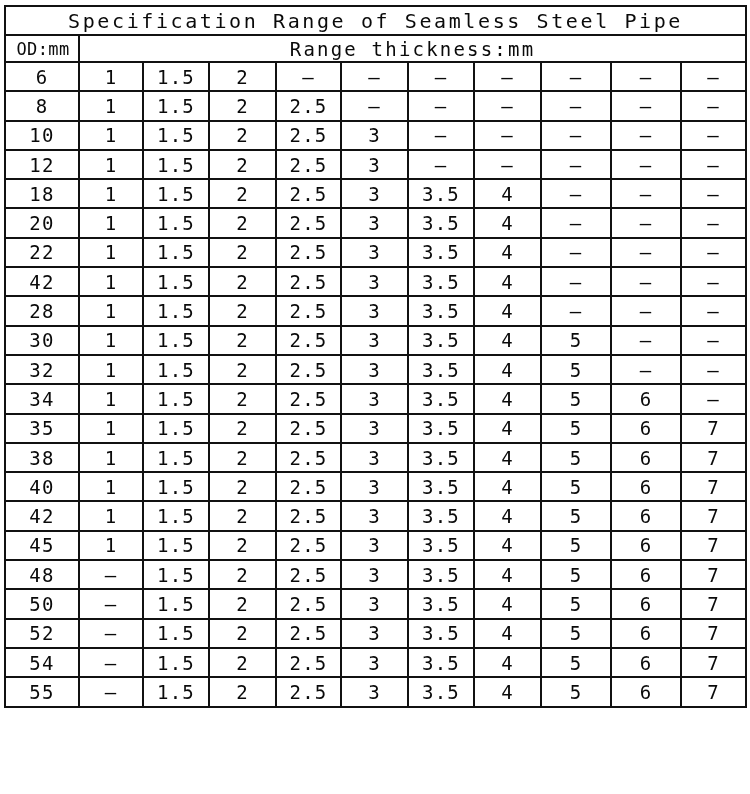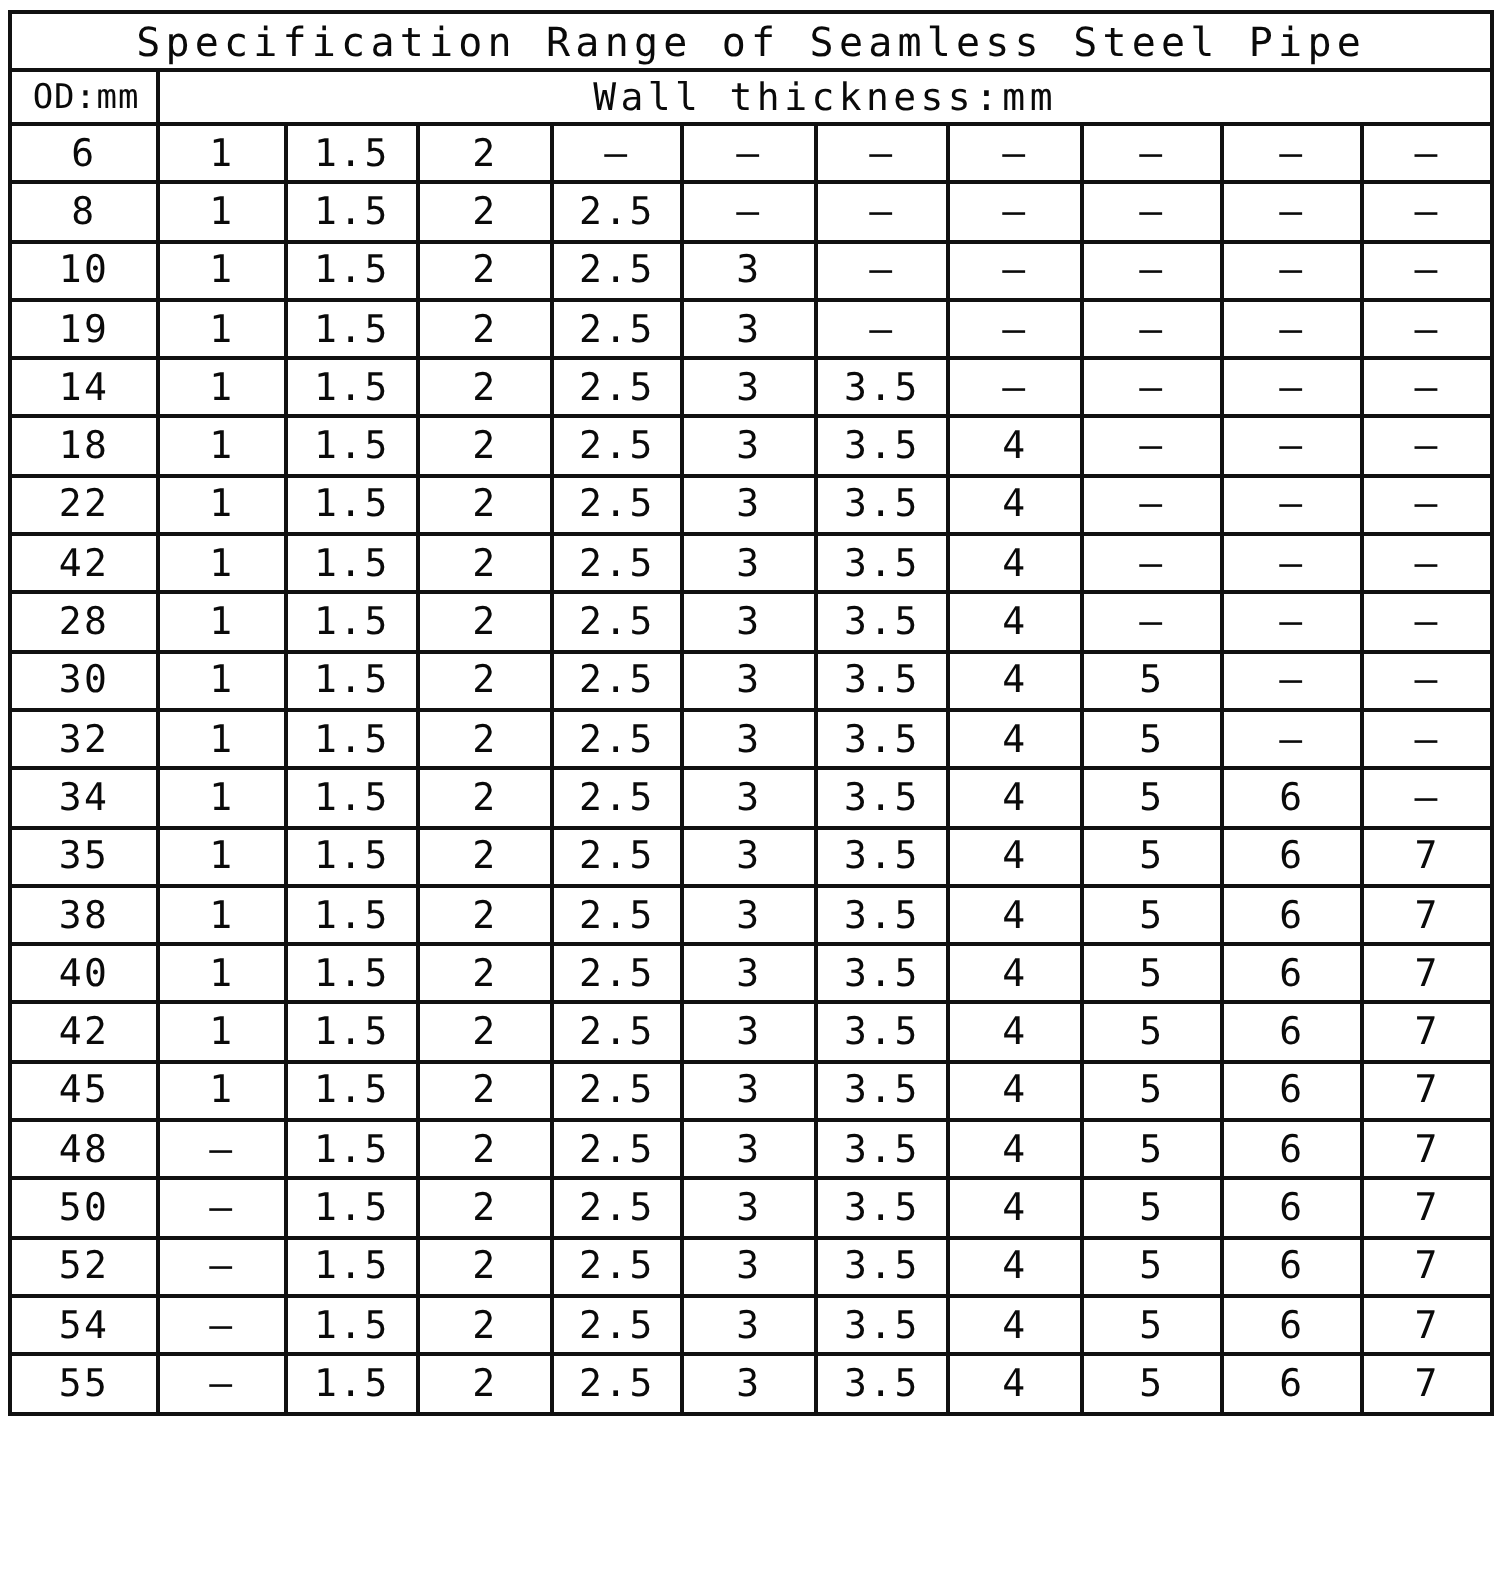--- a/index.html
+++ b/index.html
@@ -95,21 +95,21 @@
         <col class="c8">
         <col class="c9">
         <col class="c10">
     </colgroup>
     <tbody>
       <tr>
         <td class="title-cell" colspan="11">Specification Range of Seamless Steel Pipe</td>
       </tr>
       <tr>
         <td class="od-head">OD:mm</td>
-        <td class="subhead-cell" colspan="10">Wall thickness:mm</td>
+        <td class="subhead-cell" colspan="10">Range thickness:mm</td>
       </tr>
     <tr>
           <td class="od-cell">6</td>
           <td class="val-cell">1</td>
           <td class="val-cell">1.5</td>
           <td class="val-cell">2</td>
           <td class="val-cell">–</td>
           <td class="val-cell">–</td>
           <td class="val-cell">–</td>
           <td class="val-cell">–</td>
@@ -137,47 +137,47 @@
           <td class="val-cell">2</td>
           <td class="val-cell">2.5</td>
           <td class="val-cell">3</td>
           <td class="val-cell">–</td>
           <td class="val-cell">–</td>
           <td class="val-cell">–</td>
           <td class="val-cell">–</td>
           <td class="val-cell">–</td>
         </tr>
         <tr>
-          <td class="od-cell">19</td>
-          <td class="val-cell">1</td>
-          <td class="val-cell">1.5</td>
-          <td class="val-cell">2</td>
-          <td class="val-cell">2.5</td>
-          <td class="val-cell">3</td>
-          <td class="val-cell">–</td>
-          <td class="val-cell">–</td>
-          <td class="val-cell">–</td>
-          <td class="val-cell">–</td>
-          <td class="val-cell">–</td>
-        </tr>
-        <tr>
-          <td class="od-cell">14</td>
-          <td class="val-cell">1</td>
-          <td class="val-cell">1.5</td>
-          <td class="val-cell">2</td>
-          <td class="val-cell">2.5</td>
-          <td class="val-cell">3</td>
-          <td class="val-cell">3.5</td>
+          <td class="od-cell">12</td>
+          <td class="val-cell">1</td>
+          <td class="val-cell">1.5</td>
+          <td class="val-cell">2</td>
+          <td class="val-cell">2.5</td>
+          <td class="val-cell">3</td>
+          <td class="val-cell">–</td>
           <td class="val-cell">–</td>
           <td class="val-cell">–</td>
           <td class="val-cell">–</td>
           <td class="val-cell">–</td>
         </tr>
         <tr>
           <td class="od-cell">18</td>
+          <td class="val-cell">1</td>
+          <td class="val-cell">1.5</td>
+          <td class="val-cell">2</td>
+          <td class="val-cell">2.5</td>
+          <td class="val-cell">3</td>
+          <td class="val-cell">3.5</td>
+          <td class="val-cell">4</td>
+          <td class="val-cell">–</td>
+          <td class="val-cell">–</td>
+          <td class="val-cell">–</td>
+        </tr>
+        <tr>
+          <td class="od-cell">20</td>
           <td class="val-cell">1</td>
           <td class="val-cell">1.5</td>
           <td class="val-cell">2</td>
           <td class="val-cell">2.5</td>
           <td class="val-cell">3</td>
           <td class="val-cell">3.5</td>
           <td class="val-cell">4</td>
           <td class="val-cell">–</td>
           <td class="val-cell">–</td>
           <td class="val-cell">–</td>

